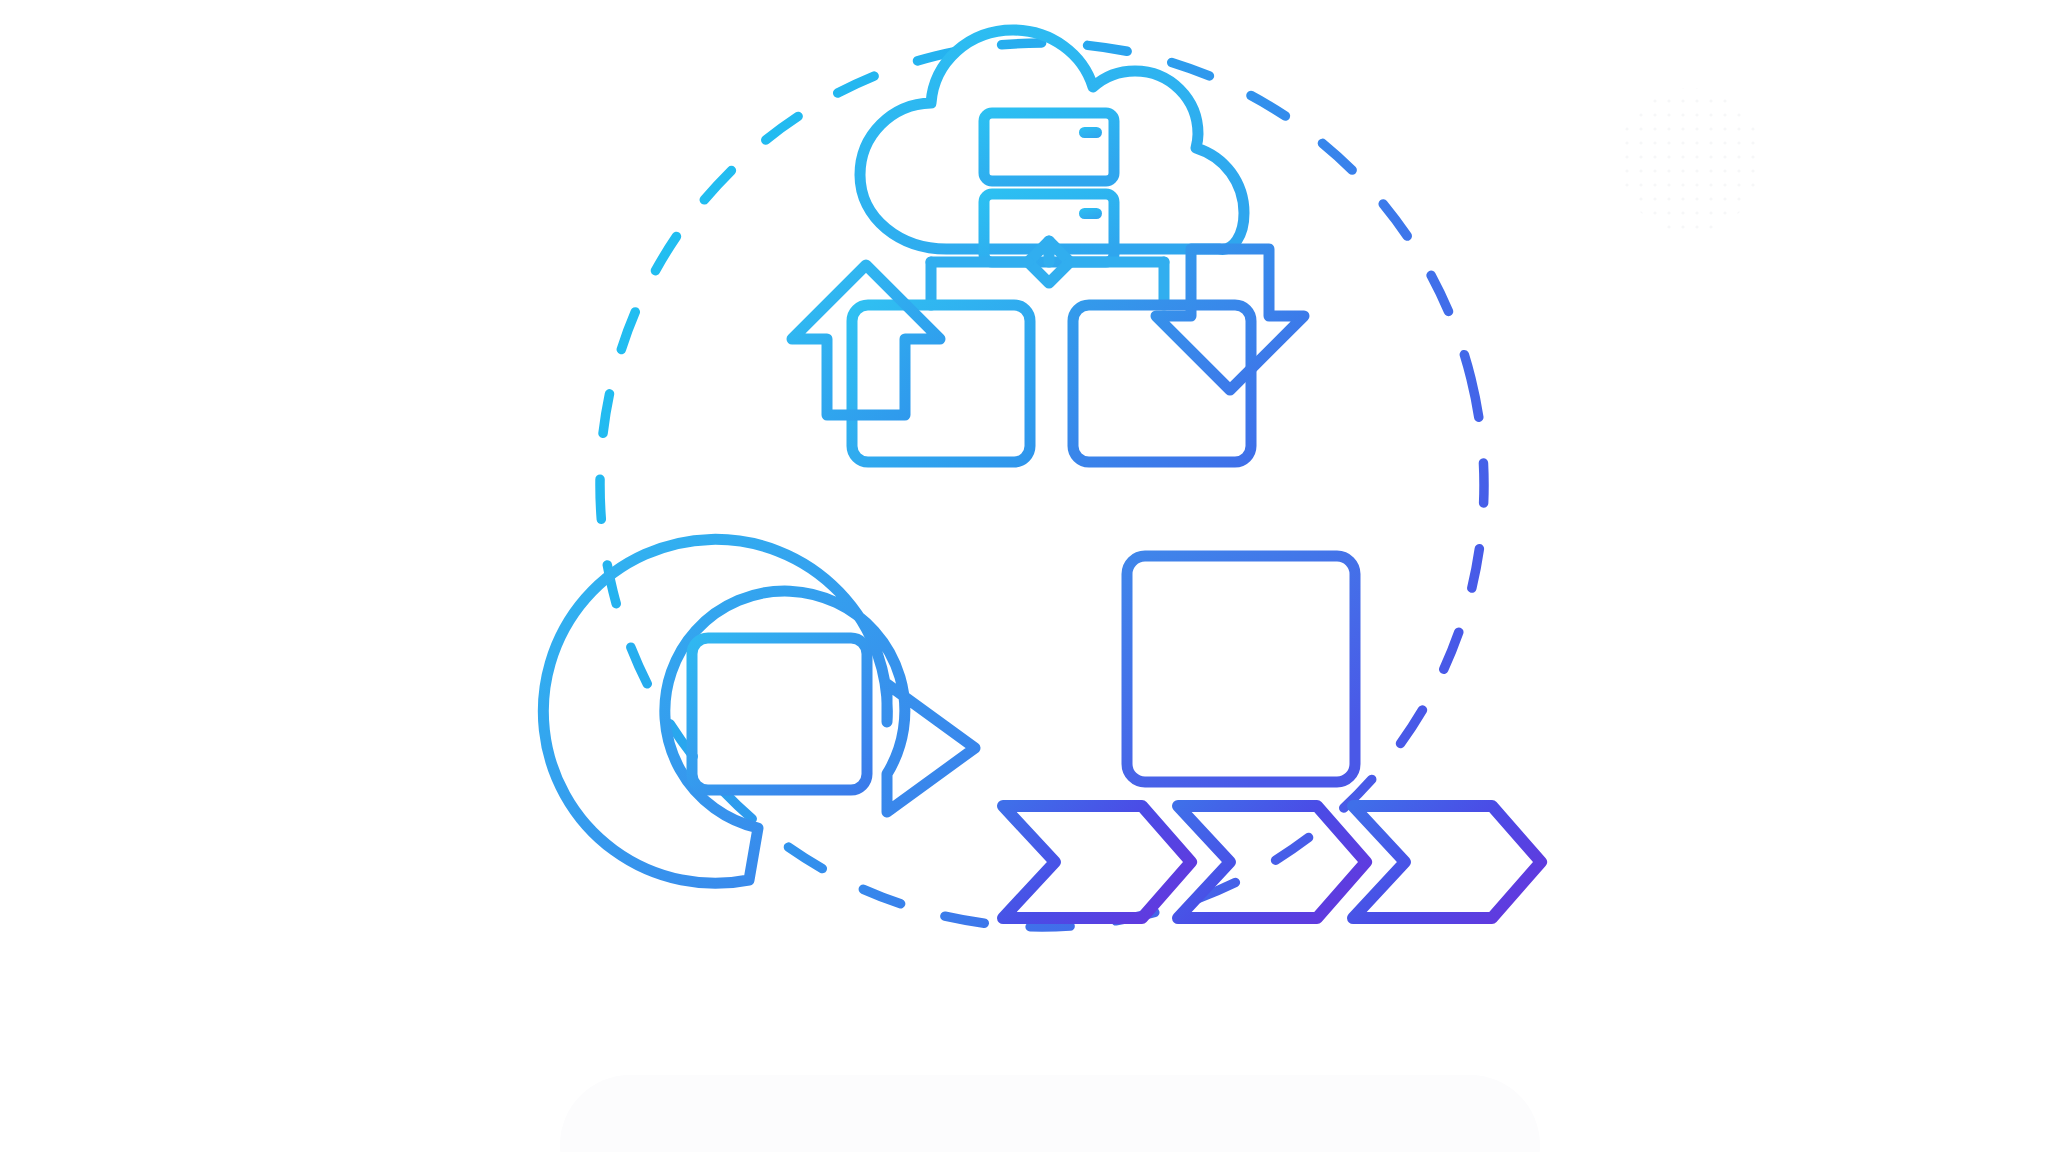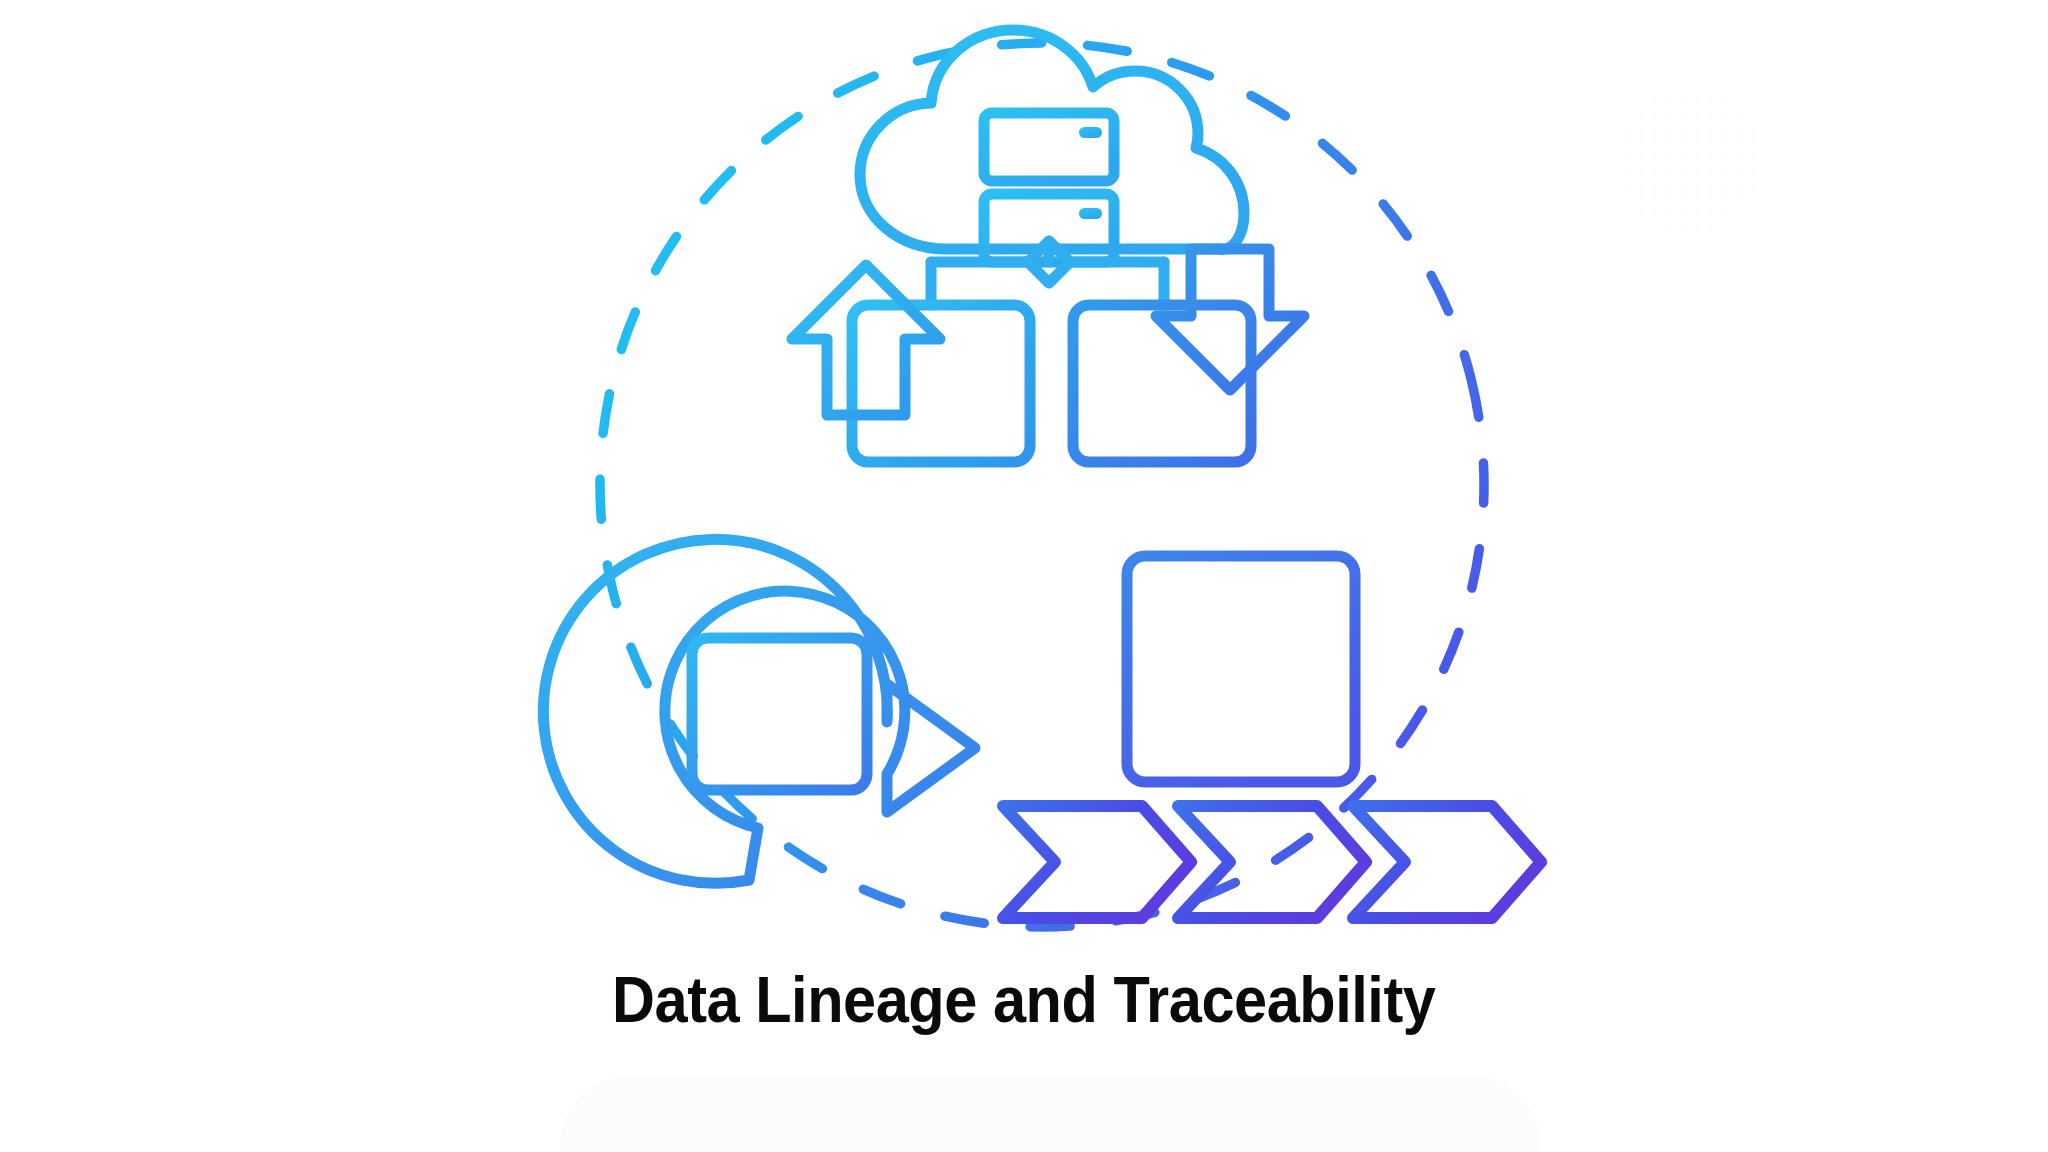--- a/index.html
+++ b/index.html
@@ -186,17 +186,14 @@
       </g>
     </g>
 
     <g fill="none" stroke="url(#gChev)" stroke-width="12" stroke-linecap="round" stroke-linejoin="round">
       <path d="M 1055 806 L 1003 806 L 1055 862 L 1003 918 L 1142 918 L 1191 862 L 1142 806 Z"></path>
       <path d="M 1230 806 L 1178 806 L 1230 862 L 1178 918 L 1317 918 L 1366 862 L 1317 806 Z"></path>
       <path d="M 1405 806 L 1353 806 L 1405 862 L 1353 918 L 1492 918 L 1541 862 L 1492 806 Z"></path>
     </g>
   </svg>
 
-  <div id="title-layer">
-    <span id="concept-title">Data Lineage and Traceability</span>
-  </div>
 
 </div>
 
 </body></html>

